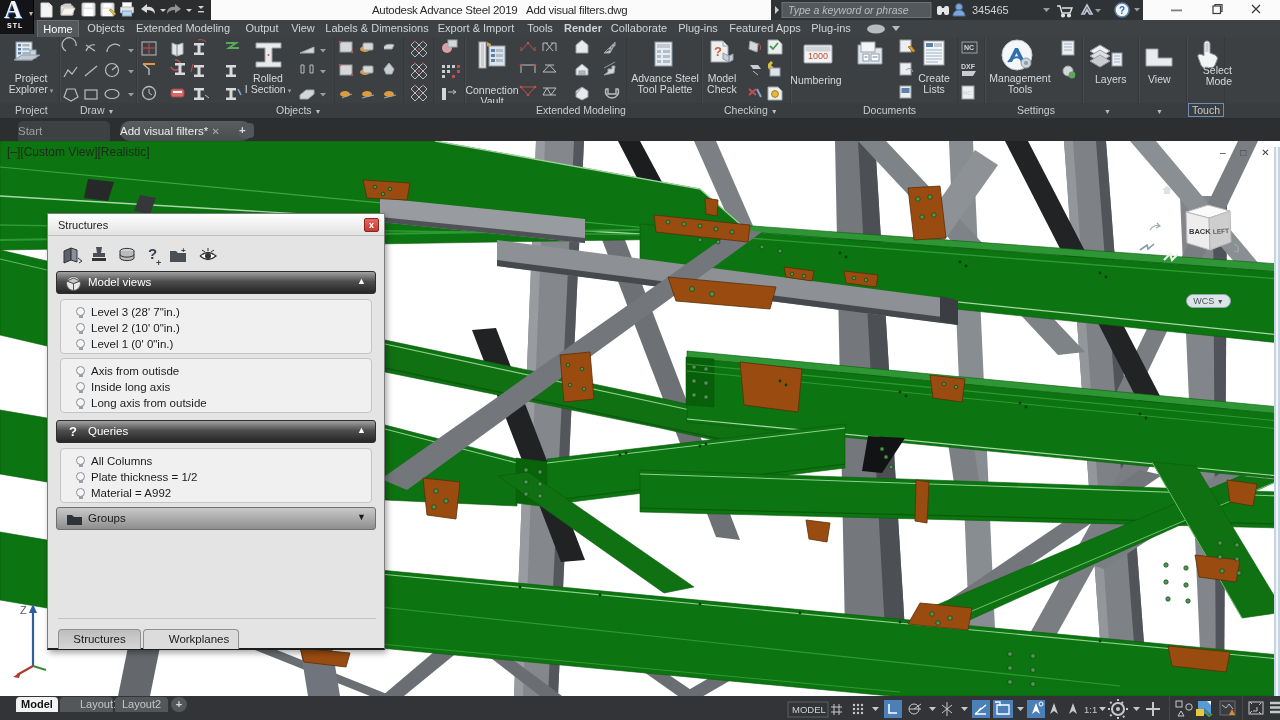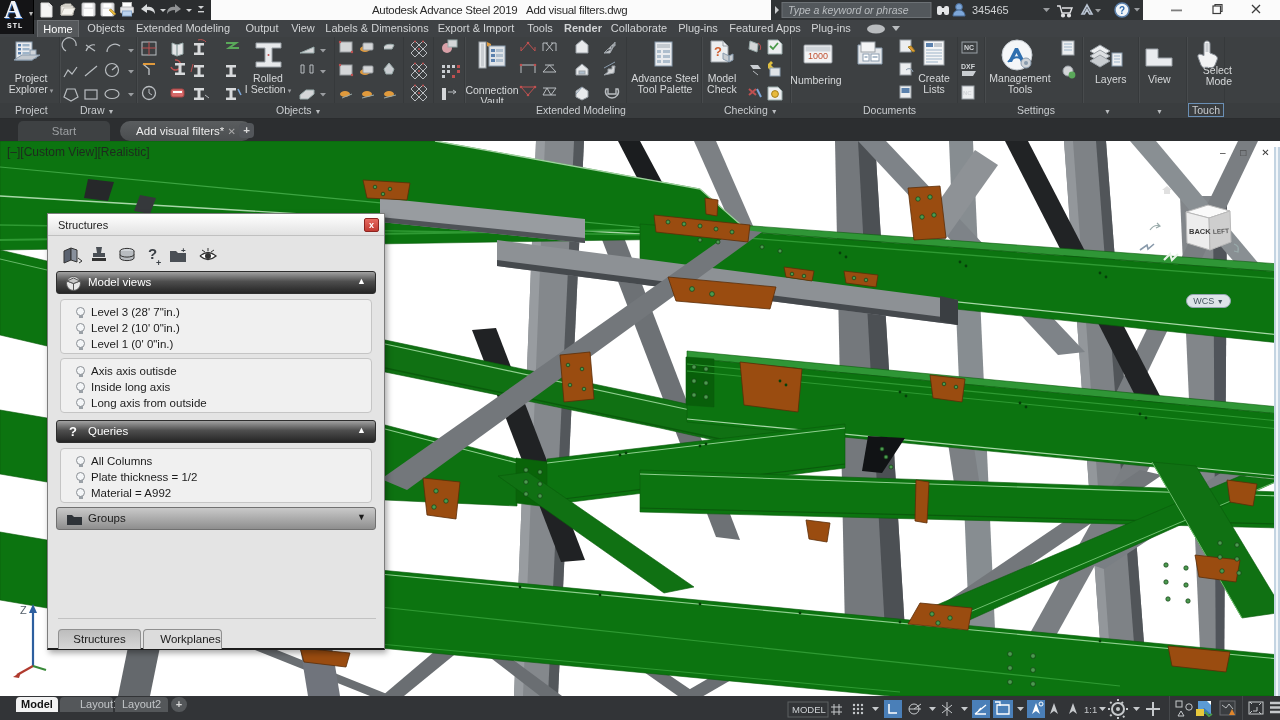--- a/index.html
+++ b/index.html
@@ -19,21 +19,21 @@
 #tabrow{position:absolute;left:0;top:20px;width:1280px;height:17px;background:#3f4245;}
 .rtab{position:absolute;top:0;height:17px;font-size:11px;color:#d2d4d6;text-align:center;line-height:17px;white-space:nowrap;}
 .rtab.act{background:#55585b;border:1px solid #6a6d70;border-bottom:none;color:#fff;}
 
 #ribbon{position:absolute;left:0;top:37px;width:1280px;height:66px;background:#3d4042;}
 #labelrow{position:absolute;left:0;top:103px;width:1280px;height:16px;background:#3a3d3f;border-bottom:1px solid #2a2c2e;}
 .plbl{position:absolute;top:1px;font-size:10.5px;color:#c9cccf;white-space:nowrap;}
 .bigtxt{position:absolute;font-size:10.5px;color:#d6d8da;text-align:center;line-height:11px;white-space:nowrap;}
 
 #filetabs{position:absolute;left:0;top:119px;width:1280px;height:22px;background:#2c2e30;}
-.ftab{position:absolute;top:2px;height:20px;border-radius:5px 5px 0 0;font-size:11.5px;line-height:20px;text-align:center;}
+.ftab{position:absolute;top:2px;height:20px;border-radius:5px 5px 0 0;font-size:11.5px;line-height:20px;}
 
 #viewport{position:absolute;left:0;top:141px;width:1280px;height:555px;background:#ffffff;overflow:hidden;}
 #scene{position:absolute;left:0;top:0;}
 #vplabel{position:absolute;left:7px;top:4px;font-size:12px;color:#1e2a1e;}
 #vpctrl{position:absolute;left:1220px;top:6px;font-size:10px;color:#3a3a3a;letter-spacing:6px;}
 
 #wcspill{position:absolute;left:1186px;top:153px;width:45px;height:14px;background:#dde4e8;border:1px solid #93a5af;border-radius:7px;font-size:9px;color:#45565f;text-align:center;line-height:12px;}
 
 #dlg{position:absolute;left:47px;top:72px;width:338px;height:437px;background:#e4e4e4;border:1px solid #7d7d7d;border-bottom:2px solid #1c1c1c;box-shadow:2px 3px 6px rgba(0,0,0,.35);}
 #dlg .title{position:absolute;left:0;top:0;width:100%;height:22px;background:linear-gradient(#ffffff,#e2e2e2);border-bottom:1px solid #c0c0c0;}
@@ -834,21 +834,21 @@
           </svg>
           <span class="t">Model views</span>
           <span class="ar">▲</span>
         </div>
     <div class="grp" style="top:85px;height:55px;padding-top:4px;">
       <div class="item">Level 3 (28' 7"in.)</div>
       <div class="item">Level 2 (10' 0"in.)</div>
       <div class="item">Level 1 (0' 0"in.)</div>
     </div>
     <div class="grp" style="top:144px;height:55px;padding-top:4px;">
-      <div class="item">Axis axis outisde</div>
+      <div class="item">Axis from outisde</div>
       <div class="item">Inside long axis</div>
       <div class="item">Long axis from outside</div>
     </div>
     <div class="hdr" style="top:206px;">
           <span style="position:absolute;left:12px;top:3px;font-size:13px;font-weight:bold;color:#fff;">?</span>
           <span class="t">Queries</span>
           <span class="ar">▲</span>
         </div>
     <div class="grp" style="top:234px;height:55px;padding-top:4px;">
       <div class="item">All Columns</div>
@@ -857,21 +857,21 @@
     </div>
     <div class="hdr" style="top:293px;background:linear-gradient(#c9c9c9,#8e8e8e);color:#1a1a1a;border-color:#707070;">
           <svg class="abs" style="left:10px;top:5px;" width="15" height="12">
             <path d="M0,2 l5,0 2,2 8,0 0,8 -15,0 z" fill="#2e3338"></path>
           </svg>
           <span class="t">Groups</span>
           <span class="ar">▼</span>
         </div>
     <div style="position:absolute;left:10px;top:404px;width:318px;border-top:1px solid #c2c2c2;"></div>
     <div class="dtab" style="left:10px;top:415px;width:83px;background:linear-gradient(#bdbdbd,#d6d6d6);">Structures</div>
-    <div class="dtab" style="left:95px;top:415px;width:79px;background:#dcdcdc;padding-left:16px;">Workplanes</div>
+    <div class="dtab" style="left:95px;top:415px;width:96px;background:#dcdcdc;padding-left:16px;">Workplanes</div>
   </div>
 </div>
 
 <div id="statusbar">
   <div class="ltab" style="left:16px;width:42px;background:#f2f2f2;color:#111;font-weight:bold;">Model</div>
   <div class="ltab" style="left:60px;width:53px;background:#54575a;color:#c3c6c9;padding-left:20px;">Layout1</div>
   <div class="ltab" style="left:115px;width:53px;background:#54575a;color:#c3c6c9;">Layout2</div>
   <div class="ltab" style="left:171px;width:16px;background:#54575a;color:#d9d9d9;border-radius:8px;font-weight:bold;">+</div>
   <svg class="abs" style="left:786px;top:0;" width="494" height="24" viewBox="0 0 494 24">
     <rect x="2" y="6" width="40" height="15" fill="none" stroke="#5d6063"></rect>

